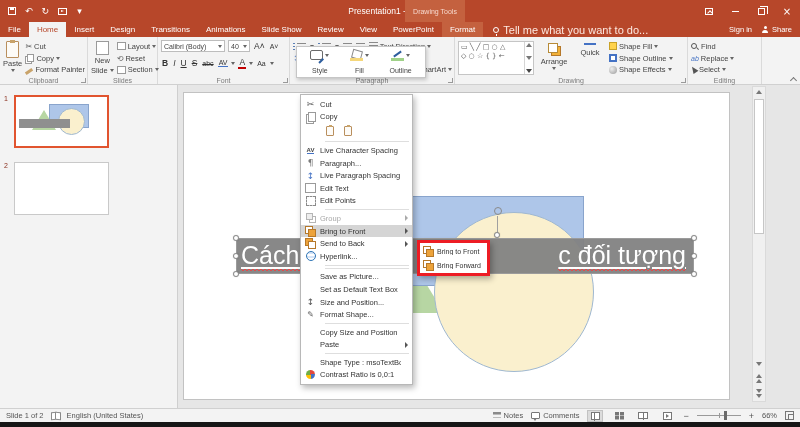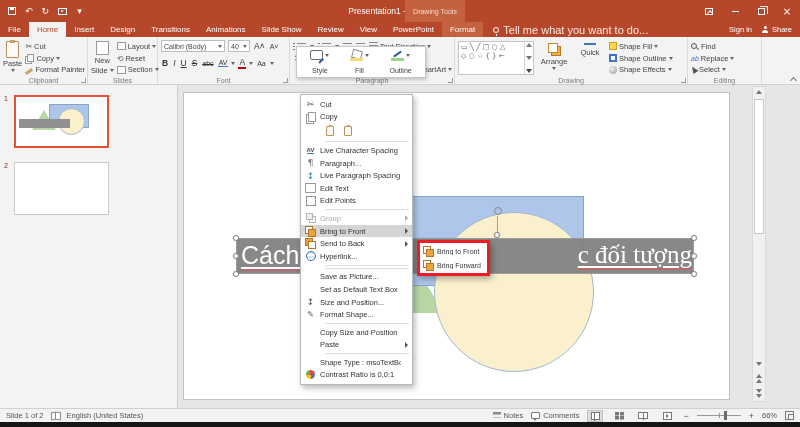--- a/index.html
+++ b/index.html
@@ -117,21 +117,21 @@
   .canvas { position:absolute; left:5px; top:7px; width:547px; height:308px; background:#fff; border:1px solid #c2c2c2; }
 
   
   .sh-tri { position:absolute; left:150px; top:130px; width:0; height:0; border-left:55px solid transparent; border-right:55px solid transparent; border-bottom:90px solid #b7d6a3; }
   .sh-rect { position:absolute; left:227px; top:103px; width:173px; height:90px; background:#aec6e9; border:1px solid #89a4cc; }
   .sh-circ { position:absolute; left:250px; top:119px; width:160px; height:160px; border-radius:50%; background:#faf0ce; border:1px solid #9fb8d1; }
   .textbar { position:absolute; left:52px; top:145px; width:458px; height:36px; background:rgba(130,130,130,.95); border:1px solid #9b9b9b; z-index:5; }
   .tb-text { position:absolute; top:2px; font-size:25px; color:#fff; text-decoration:underline; text-decoration-thickness:1.5px; text-underline-offset:3px; white-space:nowrap; }
   .tb-text::after { content:""; position:absolute; left:0; right:0; bottom:-2px; height:3px; background:radial-gradient(circle at 2px 0px, transparent 1.1px, #e14b4b 1.1px 1.9px, transparent 1.9px) repeat-x; background-size:4px 3px; }
   .tb-left { left:4px; }
-  .tb-right { right:1px;font-family:Liberation Serif, serif; }
+  .tb-right { right:7px; }
   .handle { position:absolute; width:6px; height:6px; border-radius:50%; background:#fff; border:1px solid #8a8a8a; z-index:6; box-shadow:0 0 1px rgba(0,0,0,.3); }
   .rot-ring { position:absolute; left:310px; top:114px; width:8px; height:8px; border-radius:50%; border:1.3px solid #8a8a8a; background:transparent; z-index:6; }
   .rot-stem { position:absolute; left:313px; top:123px; width:1px; height:19px; background:#a0a0a0; z-index:5; }
 
   
   .vscroll { position:absolute; left:574px; top:1px; width:14px; height:316px; background:#f0f0f0; border:1px solid #dadada; }
   .vs-btn { position:absolute; left:0; width:12px; height:10px; display:flex; align-items:center; justify-content:center; }
   .tri-up { width:0; height:0; border-left:3px solid transparent; border-right:3px solid transparent; border-bottom:4px solid #777; }
   .tri-dn { width:0; height:0; border-left:3px solid transparent; border-right:3px solid transparent; border-top:4px solid #777; }
   .vs-thumb { position:absolute; left:1px; top:12px; width:10px; height:135px; background:#fff; border:1px solid #c6c6c6; }

